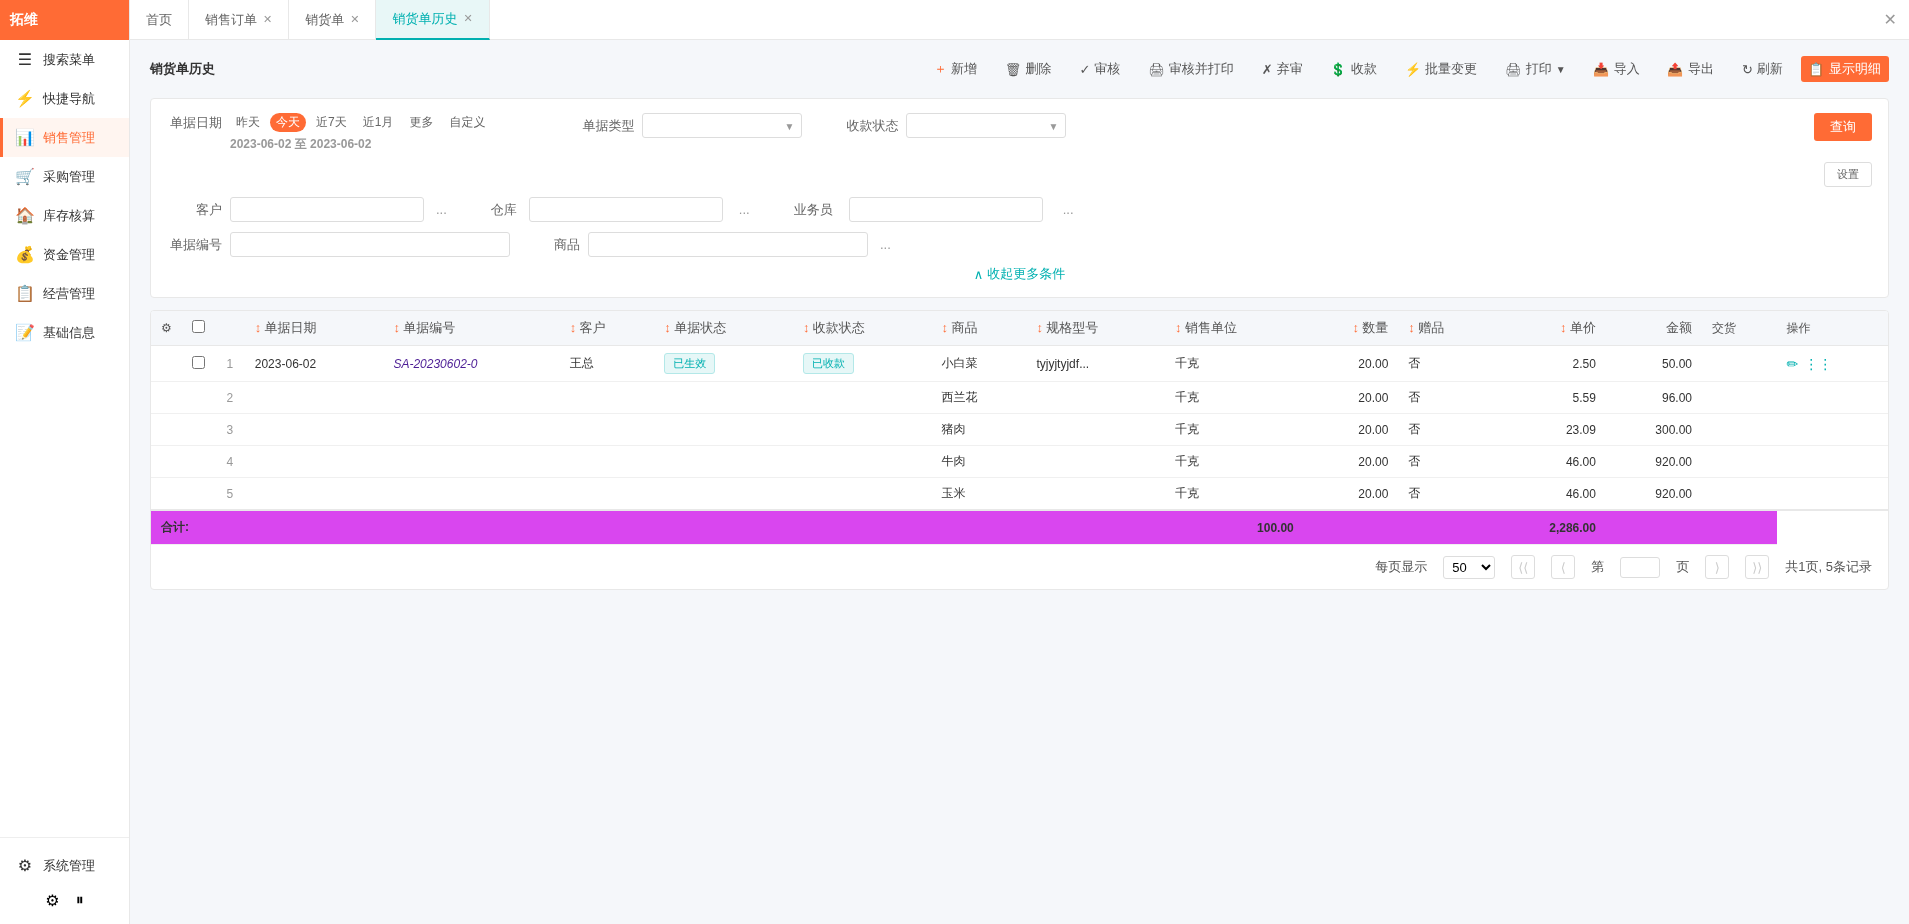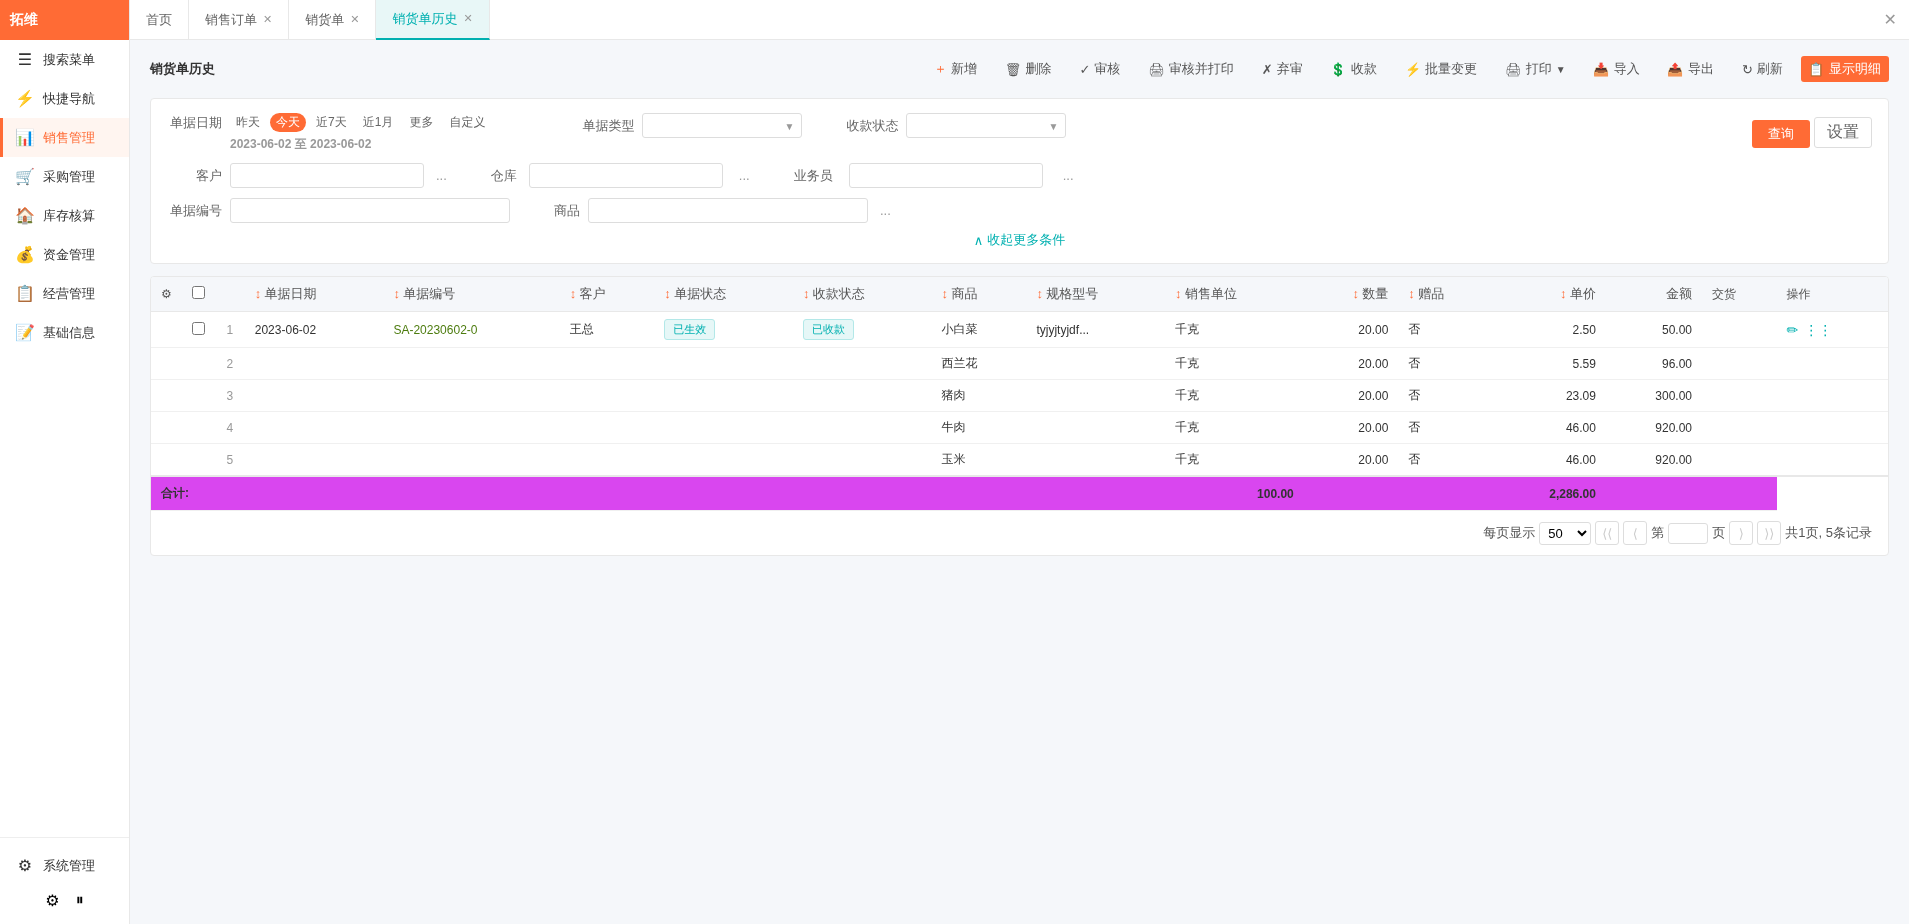--- a/index.html
+++ b/index.html
@@ -40,41 +40,41 @@
     .date-shortcut { padding: 1px 6px; border-radius: 3px; cursor: pointer; color: #666; font-size: 12px; }
     .date-shortcut.active { background: #ff6b35; color: #fff; border-radius: 10px; }
     .date-range { color: #999; font-size: 12px; margin-top: 2px; }
     .filter-input { border: 1px solid #ddd; padding: 4px 8px; border-radius: 3px; color: #333; min-width: 180px; background: #fff; }
     .filter-select { border: 1px solid #ddd; padding: 4px 8px; border-radius: 3px; color: #333; min-width: 180px; background: #fff; appearance: none; }
     .filter-dots { color: #999; cursor: pointer; margin-left: 4px; }
     .collapse-btn { display: flex; align-items: center; gap: 4px; color: #00b0b0; cursor: pointer; font-size: 12px; text-align: center; justify-content: center; margin-top: 6px; }
 
     
     .query-btn { background: #ff6b35; color: #fff; border: none; border-radius: 3px; padding: 5px 16px; cursor: pointer; font-size: 13px; }
-    .set-btn { background: #fff; color: #666; border: 1px solid #ddd; border-radius: 3px; padding: 4px 12px; cursor: pointer; font-size: 16px; margin-top: 4px; }
+    .set-btn { background: #fff; color: #666; border: 1px solid #ddd; border-radius: 3px; padding: 4px 12px; cursor: pointer; font-size: 11px; margin-top: 4px; }
 
     
     .data-table { background: #fff; border-radius: 4px; border: 1px solid #e8e8e8; overflow: hidden; }
     .table-wrap { overflow-x: auto; }
     table { width: 100%; border-collapse: collapse; }
     thead tr { background: #f5f7fa; }
     th { padding: 8px 10px; text-align: left; color: #555; font-weight: 500; border-bottom: 1px solid #e8e8e8; white-space: nowrap; font-size: 12px; }
     td { padding: 7px 10px; border-bottom: 1px solid #f0f0f0; color: #333; font-size: 12px; white-space: nowrap; }
     .status-badge { display: inline-block; padding: 2px 8px; border-radius: 3px; font-size: 11px; }
     .status-active { background: #e6f7f7; color: #00b0b0; border: 1px solid #b3e8e8; }
     .status-paid { background: #e6f7f7; color: #00b0b0; border: 1px solid #b3e8e8; }
     .action-btns { display: flex; gap: 6px; }
     .action-btn { color: #00b0b0; cursor: pointer; font-size: 18px; }
 
     
     .total-row { background: #d946ef; border-top: 2px solid #e8e8e8; }
     .total-row td { font-weight: 600; color: #333; padding: 8px 10px; }
 
     
-    .pagination { display: flex; align-items: center; justify-content: flex-end; padding: 10px 16px; gap: 4px; font-size: 12px; color: #555; }
+    .pagination { display: flex; align-items: center; justify-content: flex-end; padding: 10px 16px; gap: 16px; font-size: 12px; color: #555; }
     .page-btn { width: 24px; height: 24px; display: flex; align-items: center; justify-content: center; border: 1px solid #ddd; border-radius: 3px; cursor: pointer; color: #666; background: #fff; }
     .page-btn.disabled { color: #ccc; cursor: not-allowed; }
     .page-input { width: 40px; border: 1px solid #ddd; border-radius: 3px; text-align: center; padding: 2px 4px; }
     .page-select { border: 1px solid #ddd; border-radius: 3px; padding: 2px 4px; background: #fff; }
 
     
     .gear-col { width: 30px; text-align: center; }
 
     .select-wrapper { position: relative; display: inline-block; }
     .select-wrapper::after { content: '▼'; position: absolute; right: 8px; top: 50%; transform: translateY(-50%); font-size: 10px; color: #999; pointer-events: none; }
@@ -242,21 +242,21 @@
 
         <div style="display:flex; align-items:center; gap:8px; margin-left:20px;">
           <span style="color:#666; white-space:nowrap;">收款状态</span>
           <div class="select-wrapper">
             <select class="filter-select">
               <option></option>
             </select>
           </div>
         </div>
 
-        <div style="margin-left:auto; display:flex; flex-direction:row; align-items:flex-end; gap:4px;">
+        <div style="margin-left:auto; display:flex; flex-direction:column; align-items:flex-end; gap:17px;">
           <button class="query-btn">查询</button>
           <button class="set-btn">设置</button>
         </div>
       </div>
 
       <div style="display:flex; align-items:center; gap:24px; margin-bottom:10px;">
         <div style="display:flex; align-items:center; gap:8px;">
           <span style="color:#666; min-width:55px; text-align:right;">客户</span>
           <input type="text" class="filter-input" style="min-width: 160px;">
           <span class="filter-dots">...</span>
@@ -314,21 +314,21 @@
               <th>交货</th>
               <th>操作</th>
             </tr>
           </thead>
           <tbody id="table-body">
           <tr>
     <td></td>
     <td><input type="checkbox" style=""></td>
     <td class="num-col">1</td>
     <td>2023-06-02</td>
-    <td style="color:#4d7c0f;cursor:pointer;">SA-20230602-0</td>
+    <td style="color:#4c1d95;cursor:pointer;font-style:italic;">SA-20230602-0</td>
     <td>王总</td>
     <td><span class="status-badge status-active">已生效</span></td>
     <td><span class="status-badge status-paid">已收款</span></td>
     <td>小白菜</td>
     <td>tyjyjtyjdf...</td>
     <td>千克</td>
     <td style="text-align:right;">20.00</td>
     <td>否</td>
     <td style="text-align:right;">2.50</td>
     <td style="text-align:right;">50.00</td>

